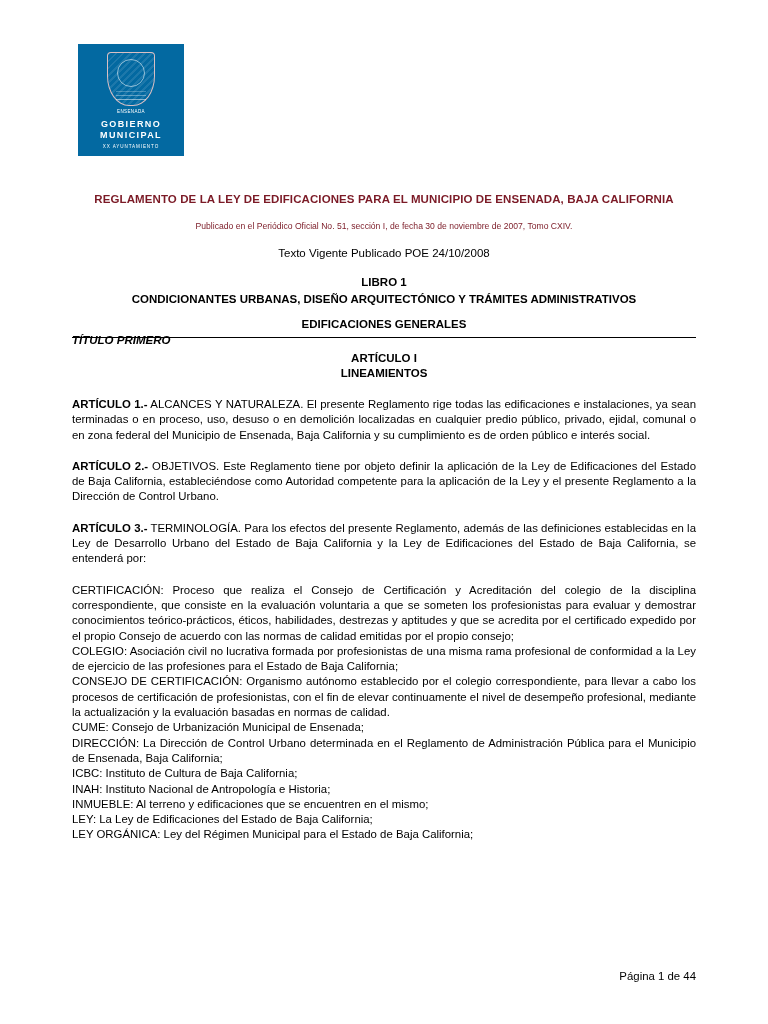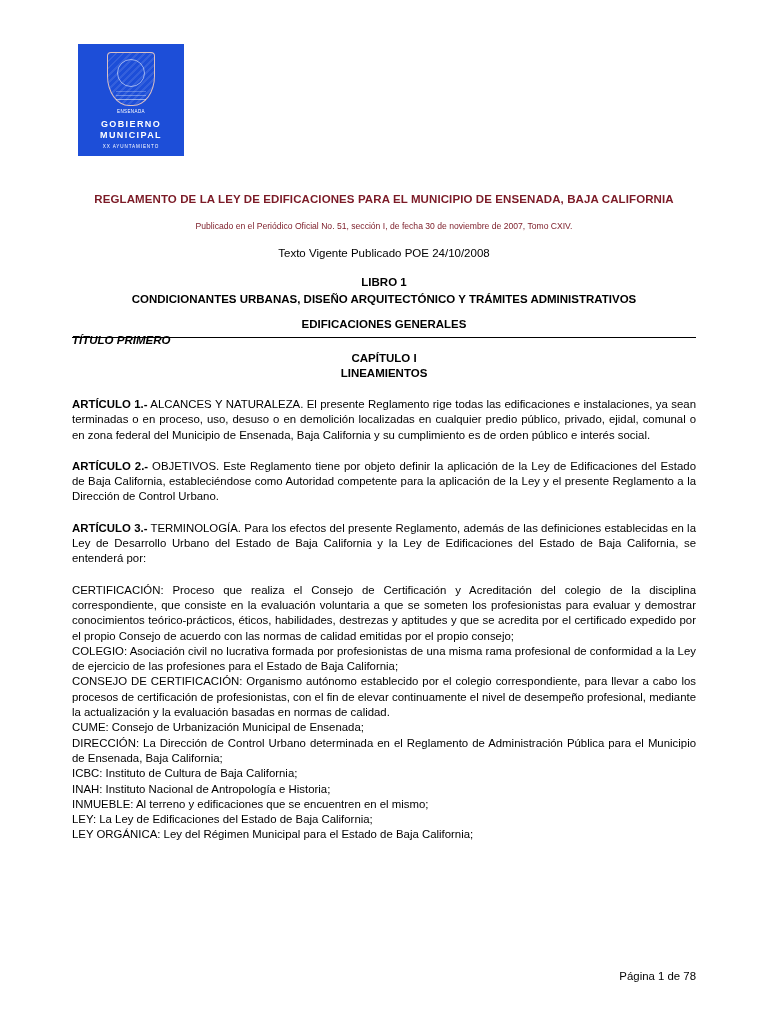--- a/index.html
+++ b/index.html
@@ -20,21 +20,21 @@
     width: 768px;
     height: 1024px;
     box-sizing: border-box;
     padding: 44px 72px 0 72px;
   }
 
   
   .emblem {
     width: 106px;
     height: 112px;
-    background: #1d4ed8;
+    background: #0369a1;
     display: flex;
     flex-direction: column;
     align-items: center;
     justify-content: flex-start;
     padding-top: 8px;
     box-sizing: border-box;
     margin-left: 6px;
   }
   .emblem-shield {
     width: 46px;
@@ -221,21 +221,21 @@
   <div class="doc-vigente">Texto Vigente Publicado POE 24/10/2008</div>
 
   <div class="libro">LIBRO 1</div>
   <div class="libro-sub">CONDICIONANTES URBANAS, DISEÑO ARQUITECTÓNICO Y TRÁMITES ADMINISTRATIVOS</div>
 
   <div class="titulo-row">
     <div class="titulo-left">TÍTULO PRIMERO</div>
     <div class="titulo-center">EDIFICACIONES GENERALES</div>
   </div>
 
-  <div class="capitulo">CAPÍTULO I</div>
+  <div class="capitulo">ARTÍCULO I</div>
   <div class="lineamientos">LINEAMIENTOS</div>
 
   <p class="art">
     <span class="lead">ARTÍCULO 1.-</span><span> ALCANCES Y NATURALEZA. El presente Reglamento rige todas las edificaciones e instalaciones, ya sean terminadas o en proceso, uso, desuso o en demolición localizadas en cualquier predio público, privado, ejidal, comunal o en zona federal del Municipio de Ensenada, Baja California y su cumplimiento es de orden público e interés social.</span>
   </p>
 
   <p class="art">
     <span class="lead">ARTÍCULO 2.-</span><span> OBJETIVOS. Este Reglamento tiene por objeto definir la aplicación de la Ley de Edificaciones del Estado de Baja California, estableciéndose como Autoridad competente para la aplicación de la Ley y el presente Reglamento a la Dirección de Control Urbano.</span>
   </p>
 
@@ -249,15 +249,15 @@
     <p class="def">CONSEJO DE CERTIFICACIÓN: Organismo autónomo establecido por el colegio correspondiente, para llevar a cabo los procesos de certificación de profesionistas, con el fin de elevar continuamente el nivel de desempeño profesional, mediante la actualización y la evaluación basadas en normas de calidad.</p>
     <p class="def">CUME: Consejo de Urbanización Municipal de Ensenada;</p>
     <p class="def">DIRECCIÓN: La Dirección de Control Urbano determinada en el Reglamento de Administración Pública para el Municipio de Ensenada, Baja California;</p>
     <p class="def">ICBC: Instituto de Cultura de Baja California;</p>
     <p class="def">INAH: Instituto Nacional de Antropología e Historia;</p>
     <p class="def">INMUEBLE: Al terreno y edificaciones que se encuentren en el mismo;</p>
     <p class="def">LEY: La Ley de Edificaciones del Estado de Baja California;</p>
     <p class="def">LEY ORGÁNICA: Ley del Régimen Municipal para el Estado de Baja California;</p>
   </div>
 
-  <div class="footer">Página 1 de 78</div>
+  <div class="footer">Página 1 de 44</div>
 
 </div>
 
 </body></html>

